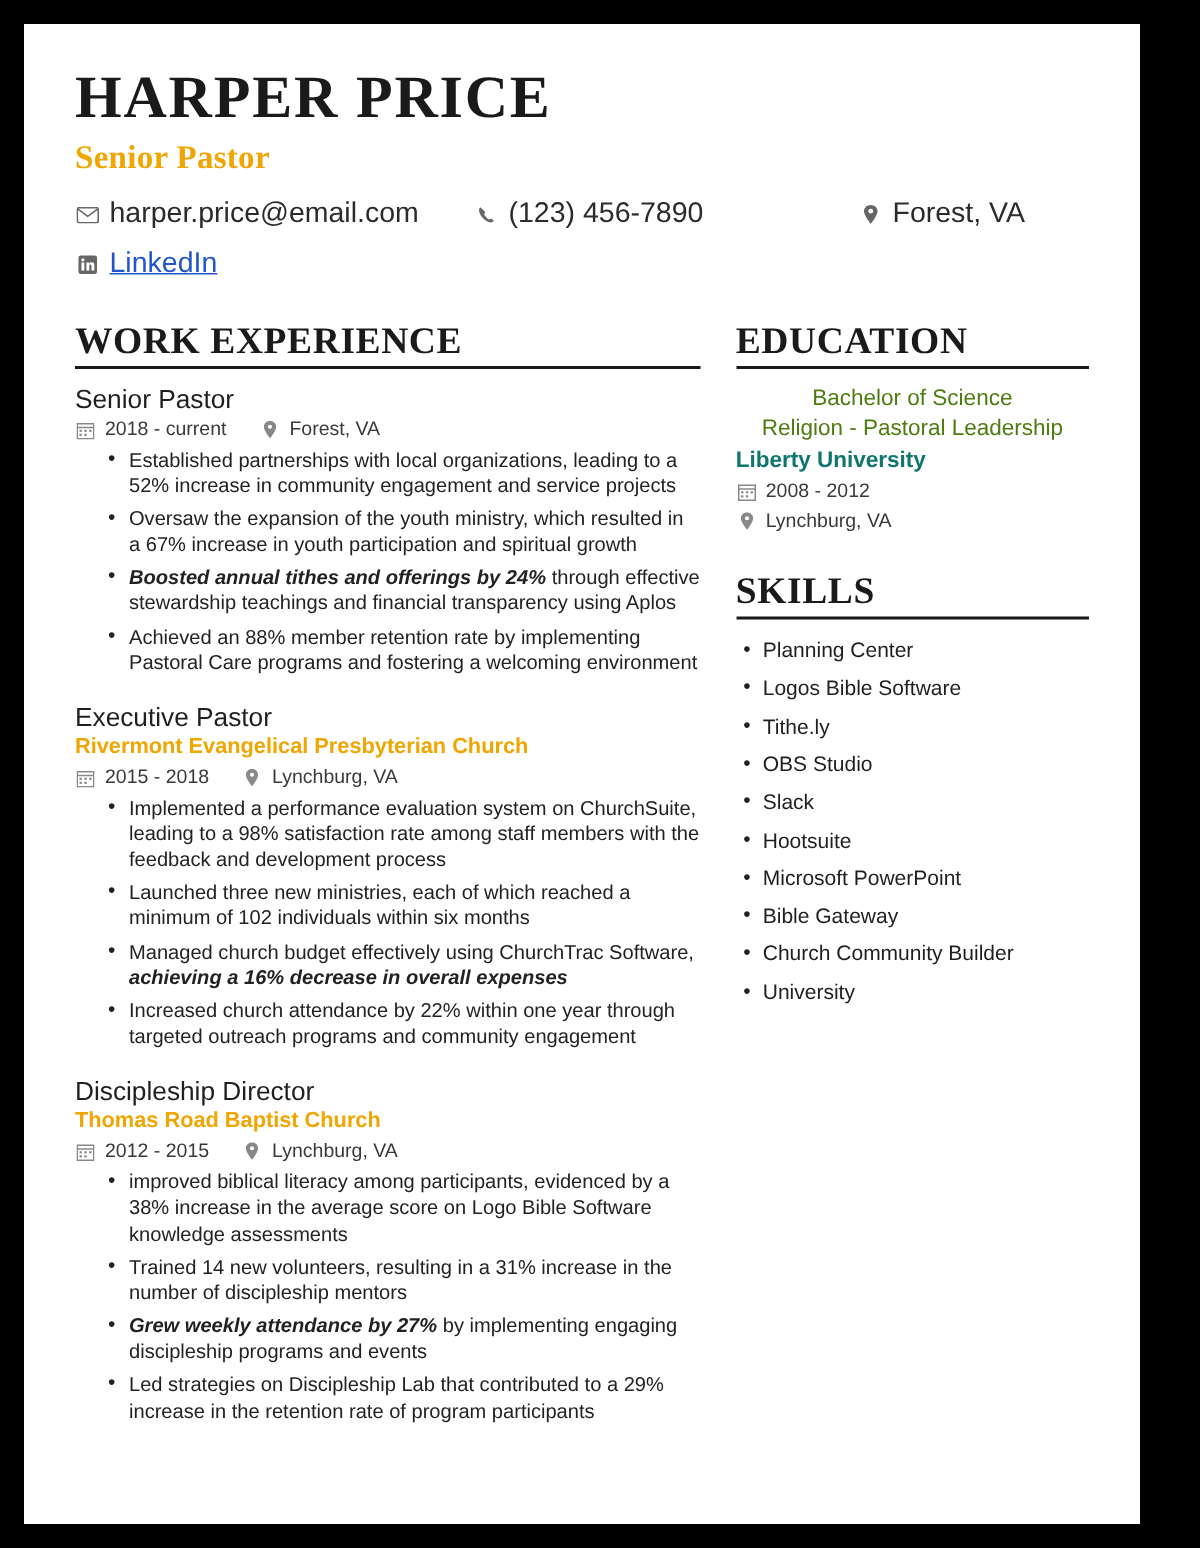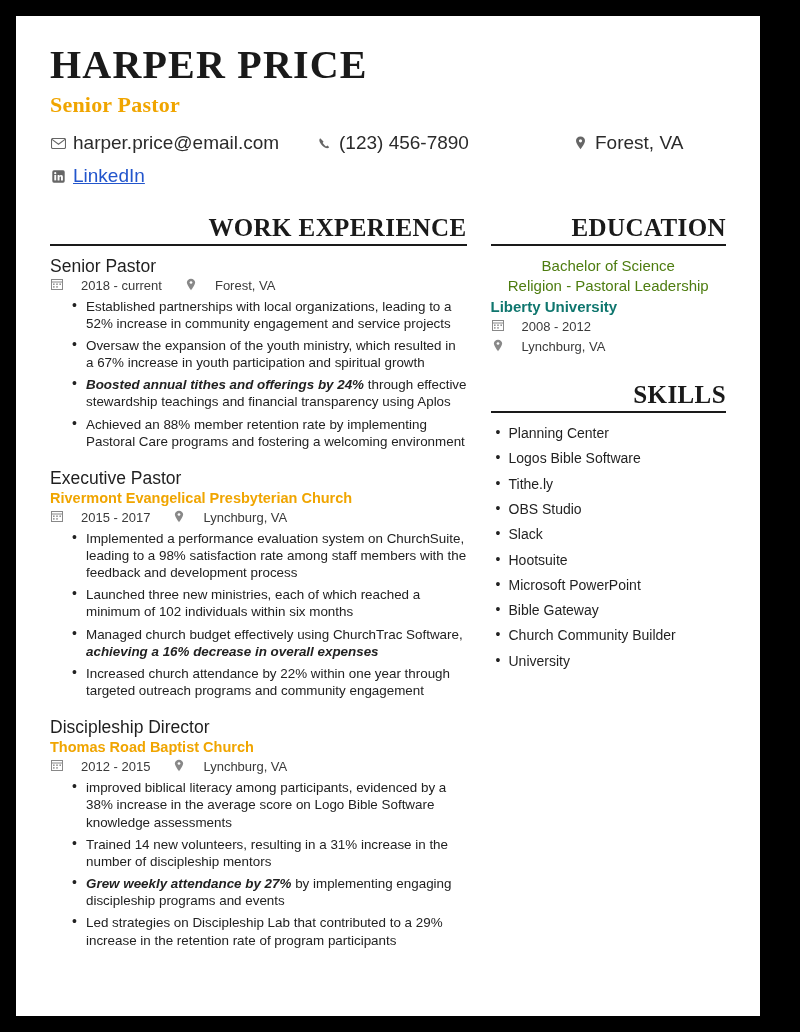--- a/index.html
+++ b/index.html
@@ -86,21 +86,20 @@
     width: 242px;
     box-sizing: border-box;
   }
   .section-title {
     font-family: "Liberation Serif", serif;
     font-size: 25px;
     font-weight: bold;
     color: #1a1a1a;
     letter-spacing: 0.4px;
     margin: 0 0 2px 0;
-    text-align: right;
   }
   .rule {
     height: 2px;
     background: #1a1a1a;
     margin-bottom: 10px;
   }
   .job {
     margin-bottom: 18px;
   }
   .job-role {
@@ -116,23 +115,22 @@
   }
   .meta-row {
     display: flex;
     align-items: center;
     font-size: 13px;
     color: #3a3a3a;
     margin-bottom: 5px;
   }
   .meta-item {
     display: flex;
-    align-items: flex-start;
+    align-items: flex-end;
     margin-right: 22px;
-    gap: 11px;
   }
   .meta-item .ic {
     width: 14px;
     margin-right: 6px;
     display: inline-flex;
     justify-content: center;
     color: #777;
   }
   ul.bullets {
     margin: 0;
@@ -297,21 +295,21 @@
               <svg width="12" height="12" viewBox="0 0 12 12">
                   <rect x="0.5" y="1.5" width="11" height="10" fill="none" stroke="#888" stroke-width="1"></rect>
                   <path d="M0.5 4 H11.5" stroke="#888" stroke-width="1"></path>
                   <rect x="2" y="5.5" width="1.6" height="1.4" fill="#888"></rect>
                   <rect x="5.2" y="5.5" width="1.6" height="1.4" fill="#888"></rect>
                   <rect x="8.4" y="5.5" width="1.6" height="1.4" fill="#888"></rect>
                   <rect x="2" y="8.2" width="1.6" height="1.4" fill="#888"></rect>
                   <rect x="5.2" y="8.2" width="1.6" height="1.4" fill="#888"></rect>
                 </svg>
             </span>
-            <span>2015 - 2017</span>
+            <span>2015 - 2018</span>
           </div>
           <div class="meta-item">
             <span class="ic">
               <svg width="10" height="13" viewBox="0 0 11 14">
                   <path d="M5.5 0.6 C2.9 0.6 1 2.5 1 4.8 C1 7.8 5.5 13.2 5.5 13.2 C5.5 13.2 10 7.8 10 4.8 C10 2.5 8.1 0.6 5.5 0.6 Z" fill="#888"></path>
                   <circle cx="5.5" cy="4.8" r="1.5" fill="#fff"></circle>
                 </svg>
             </span>
             <span>Lynchburg, VA</span>
           </div>

